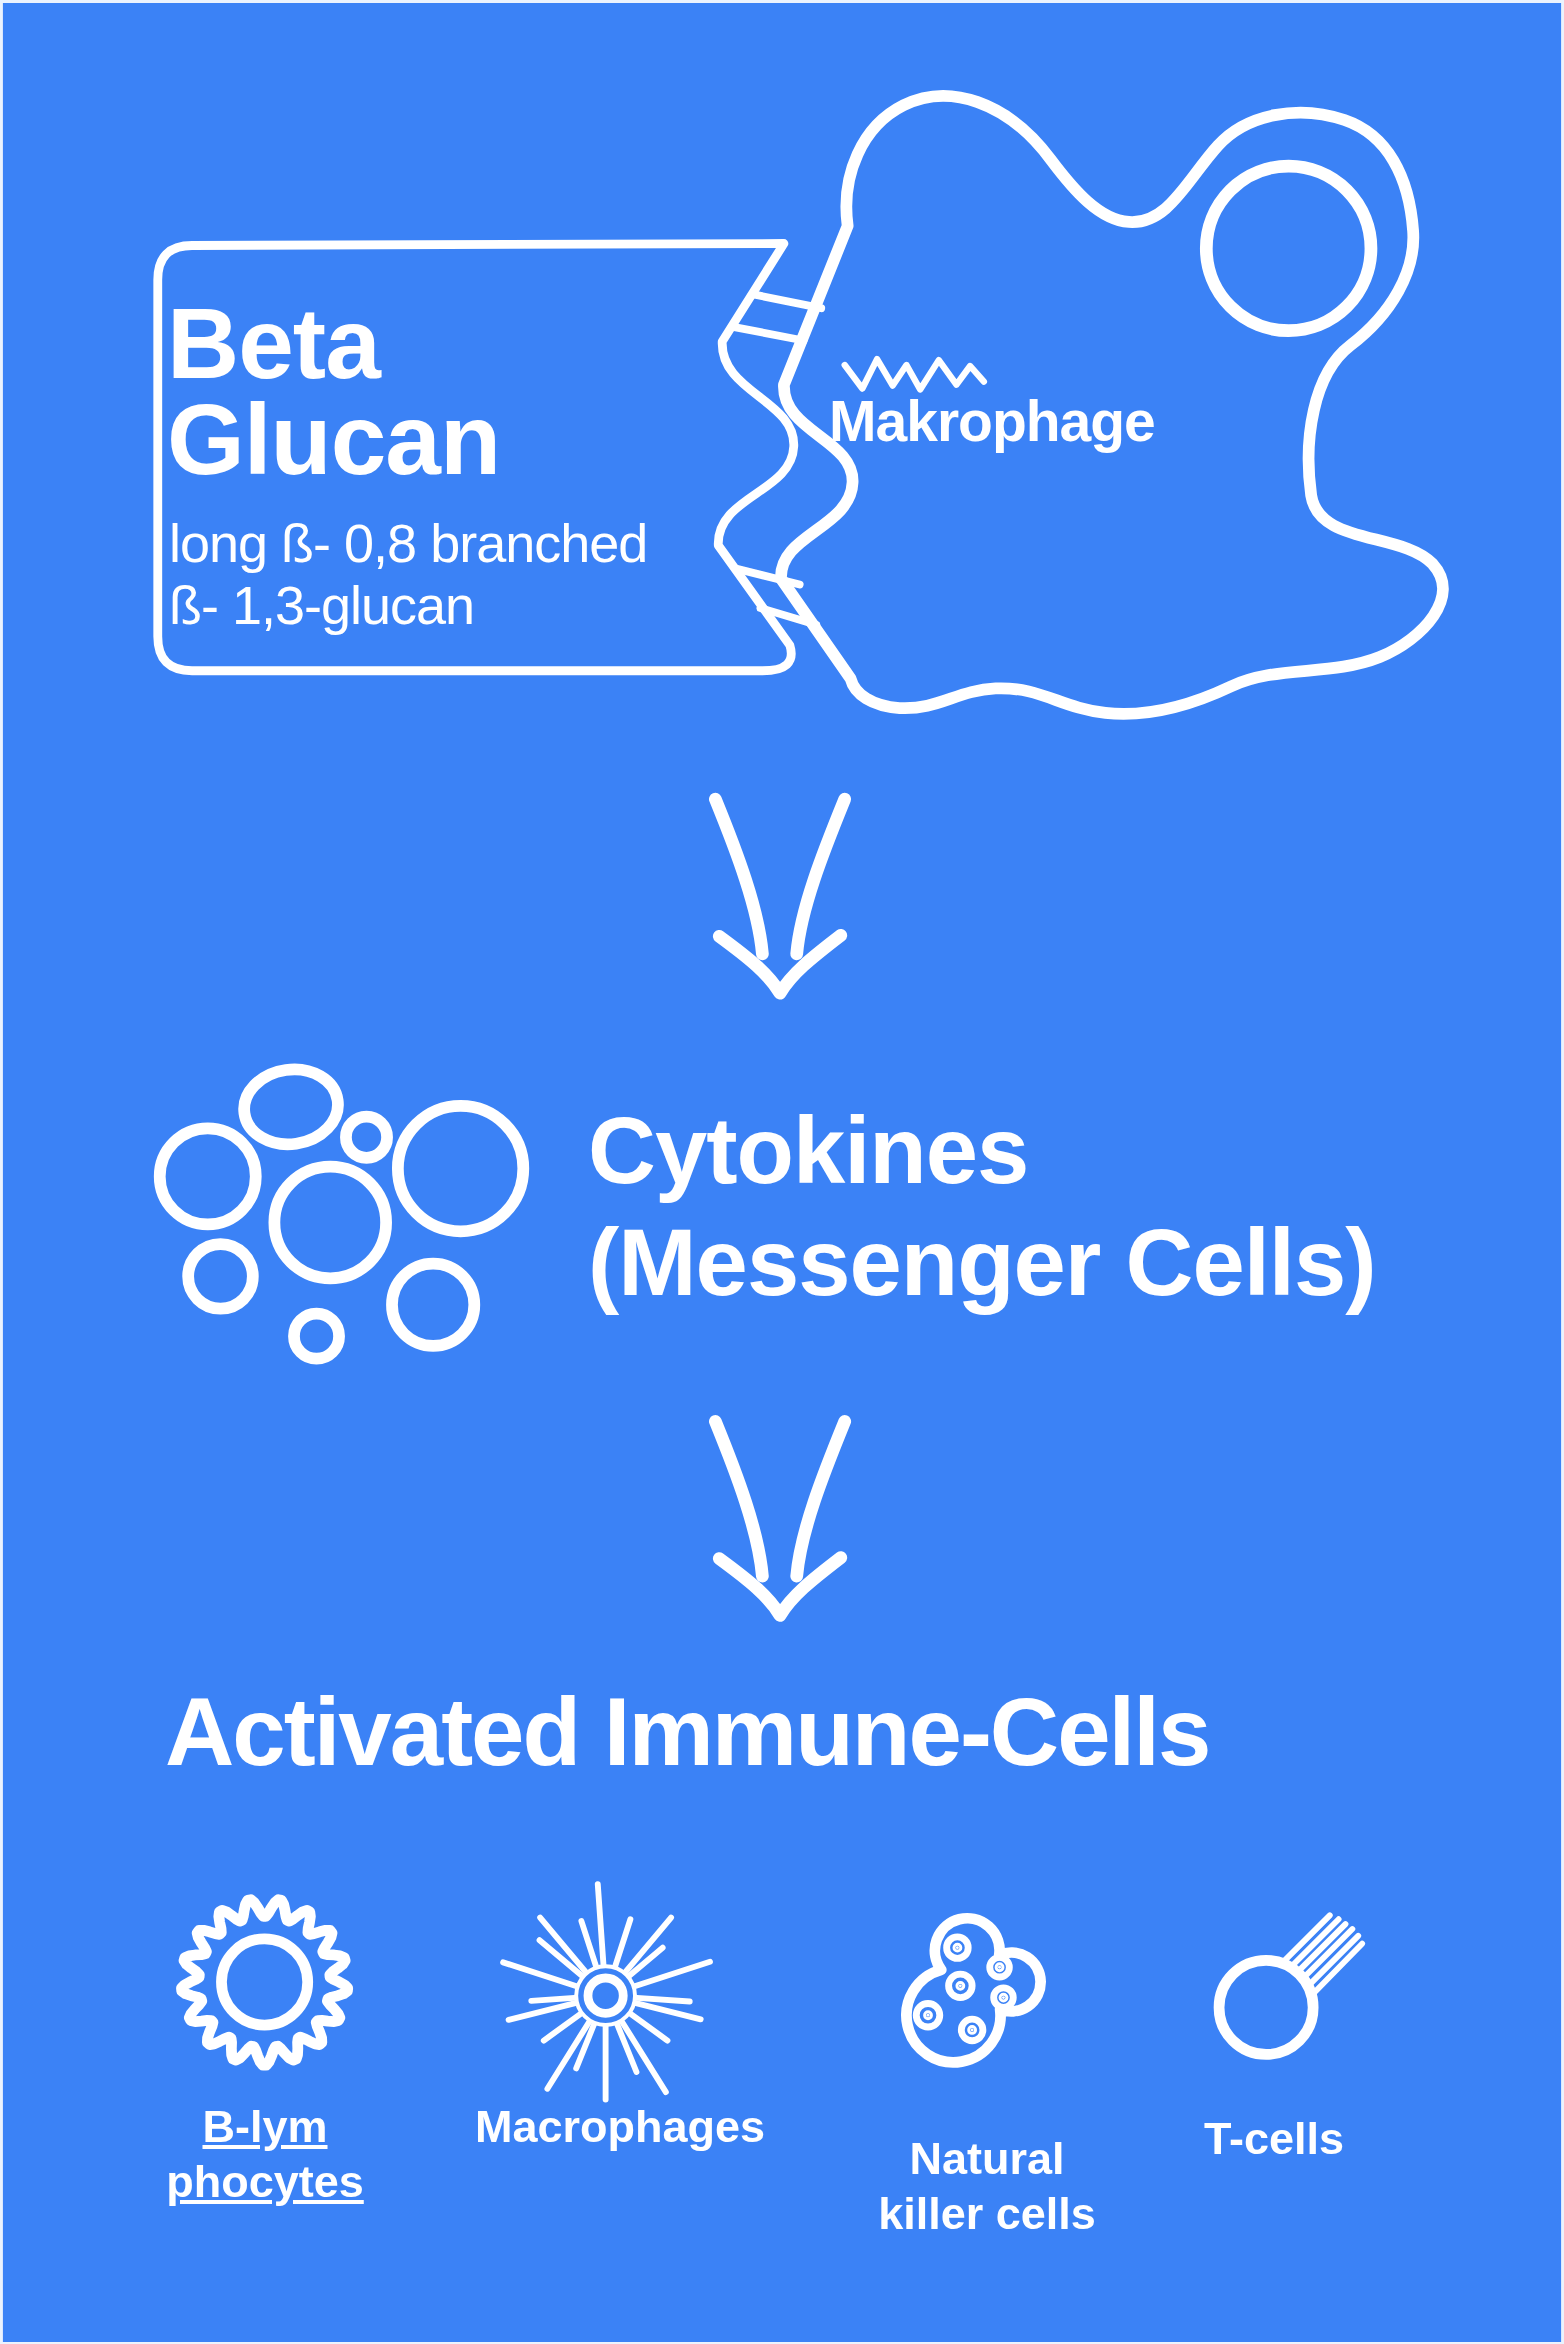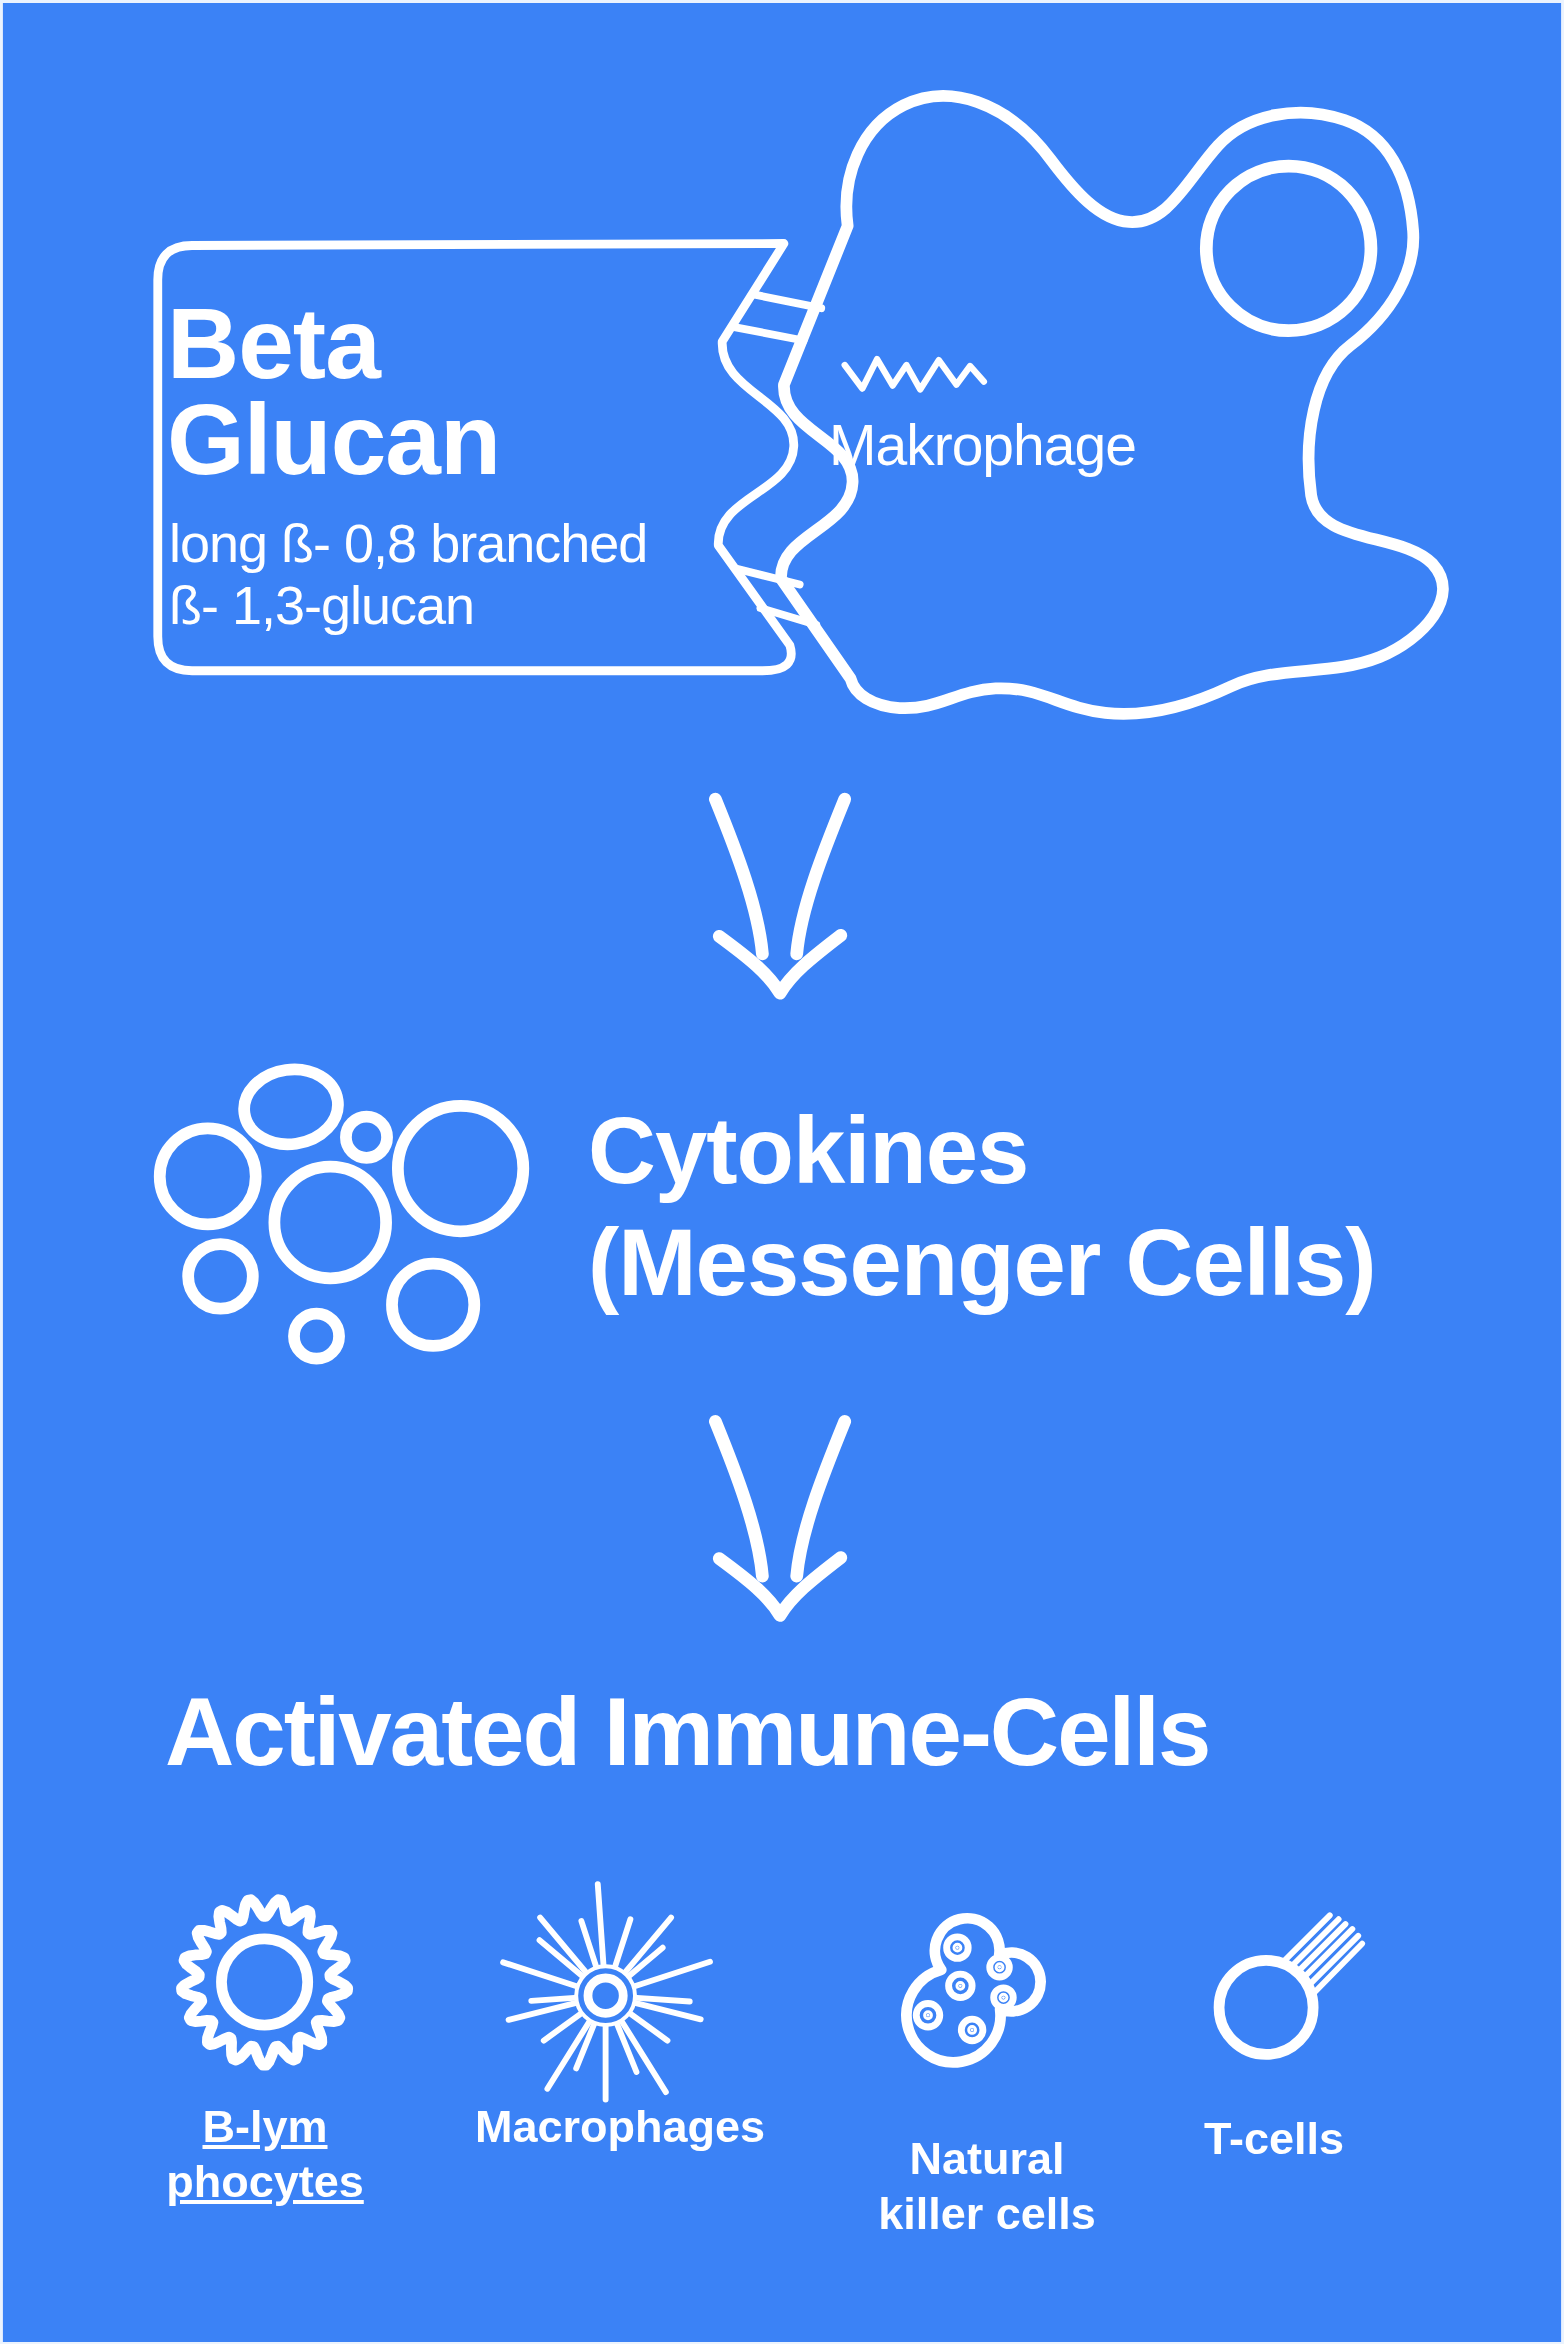--- a/index.html
+++ b/index.html
@@ -7,21 +7,21 @@
   .canvas{
     position:relative; width:1564px; height:2345px; overflow:hidden;
     background:#E0A512;
     box-shadow:inset 0 0 0 2.9px rgba(255,255,255,.9);
   }
   .art{position:absolute; left:0; top:0; width:1564px; height:2345px;}
   .white-line{stroke:var(--line,#fff); fill:none; stroke-linecap:round; stroke-linejoin:round;}
   .txt{position:absolute; color:var(--line,#fff); white-space:nowrap;}
   .bg-title{left:167px; top:295px; font-size:100px; font-weight:700; line-height:96px; letter-spacing:-1px;}
   .bg-sub{left:169px; top:512px; font-size:54px; font-weight:400; line-height:62px; letter-spacing:-1px;}
-  .makro{left:829px; top:412px; font-size:57px; font-weight:400; letter-spacing:-1px;}
+  .makro{left:829px; top:388px; font-size:57px; font-weight:700; letter-spacing:-1px;}
   .cyto{left:588px; top:1095px; font-size:94px; font-weight:700; line-height:112px; letter-spacing:-1px;}
   .activated{left:165px; top:1677px; font-size:96px; font-weight:700; letter-spacing:-2px;}
   .cell-label{top:2099px; width:314px; font-size:45px; font-weight:700; line-height:55px; text-align:center; white-space:normal;}
   .cl-0{left:108px;text-decoration:underline;} .cl-1{left:463px;} .cl-2{left:830px;margin-top:32px;} .cl-3{left:1117px;margin-top:12px;}
 </style>
 </head>
 <body>
 
 <div class="canvas" style="background: #3b82f6;">
 

